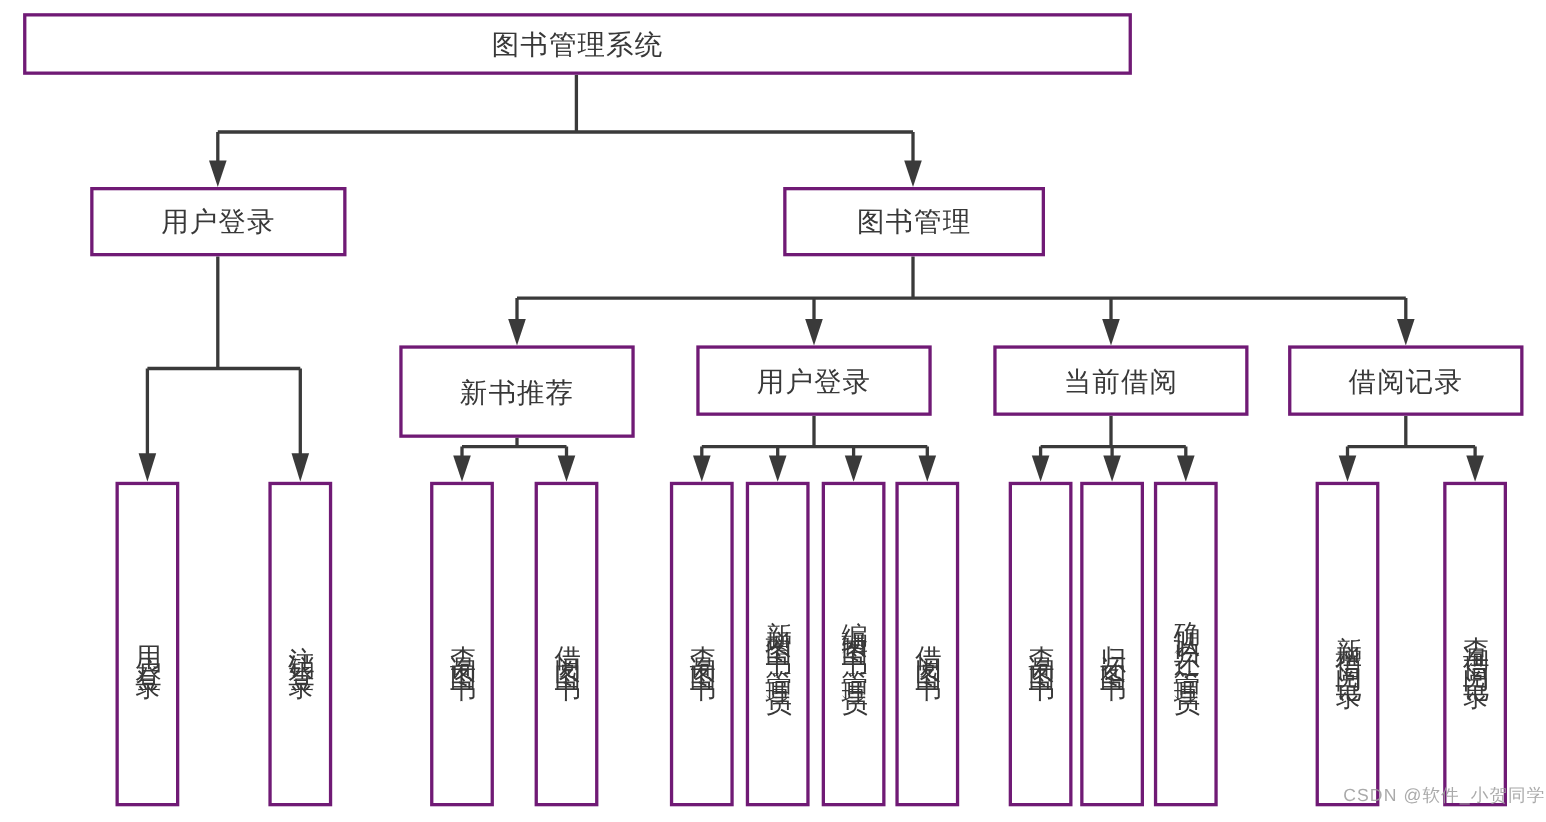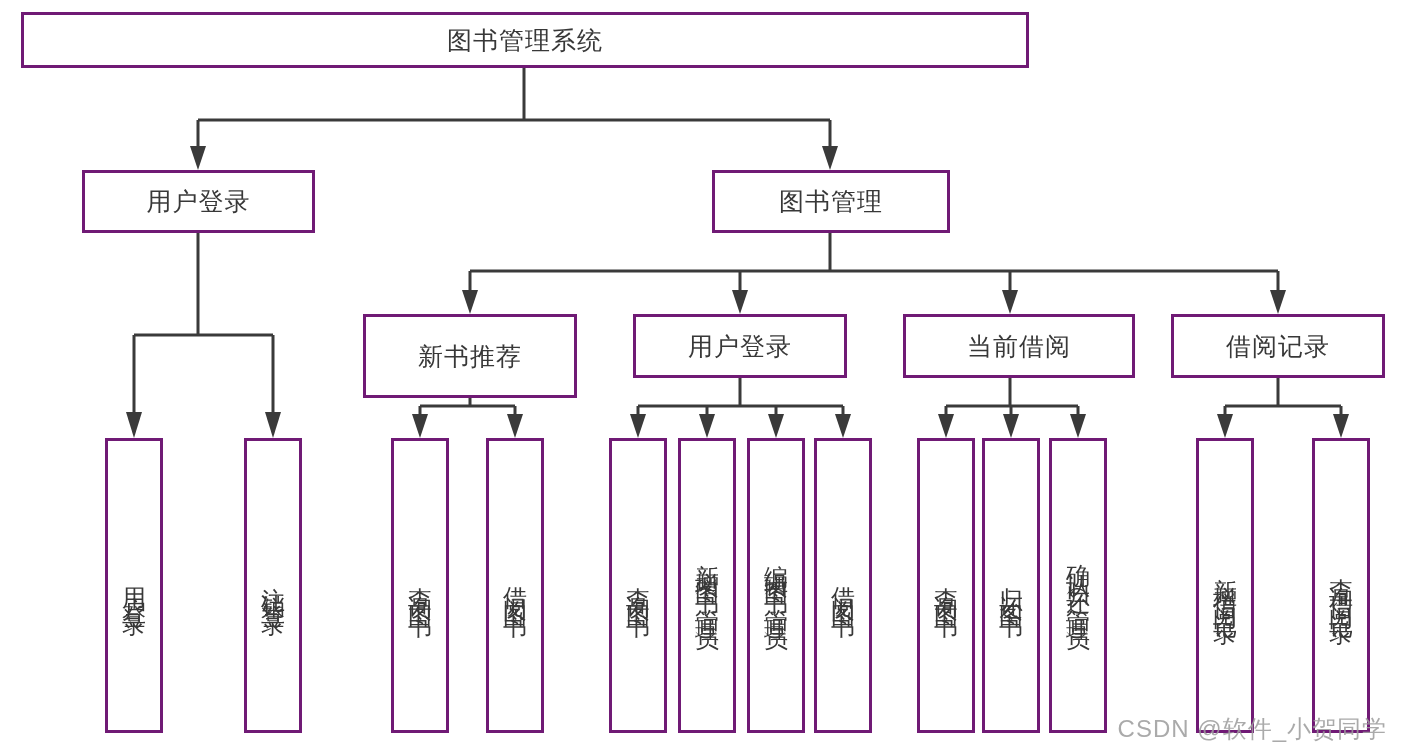--- a/index.html
+++ b/index.html
@@ -43,22 +43,22 @@
   .box.v .vtext {
     writing-mode: vertical-rl;
     text-orientation: mixed;
     letter-spacing: 9px;
     line-height: 1;
     white-space: nowrap;
   }
   .watermark {
     position: absolute;
     top: 713px;
-    right: 18px;
-    font-size: 24px;
+    right: 0;
+    font-size: 16px;
     letter-spacing: 1px;
     color: rgba(158, 158, 158, 0.88);
     z-index: 5;
     white-space: nowrap;
   }
 </style>
 </head>
 <body>
 
 <div class="stage">

